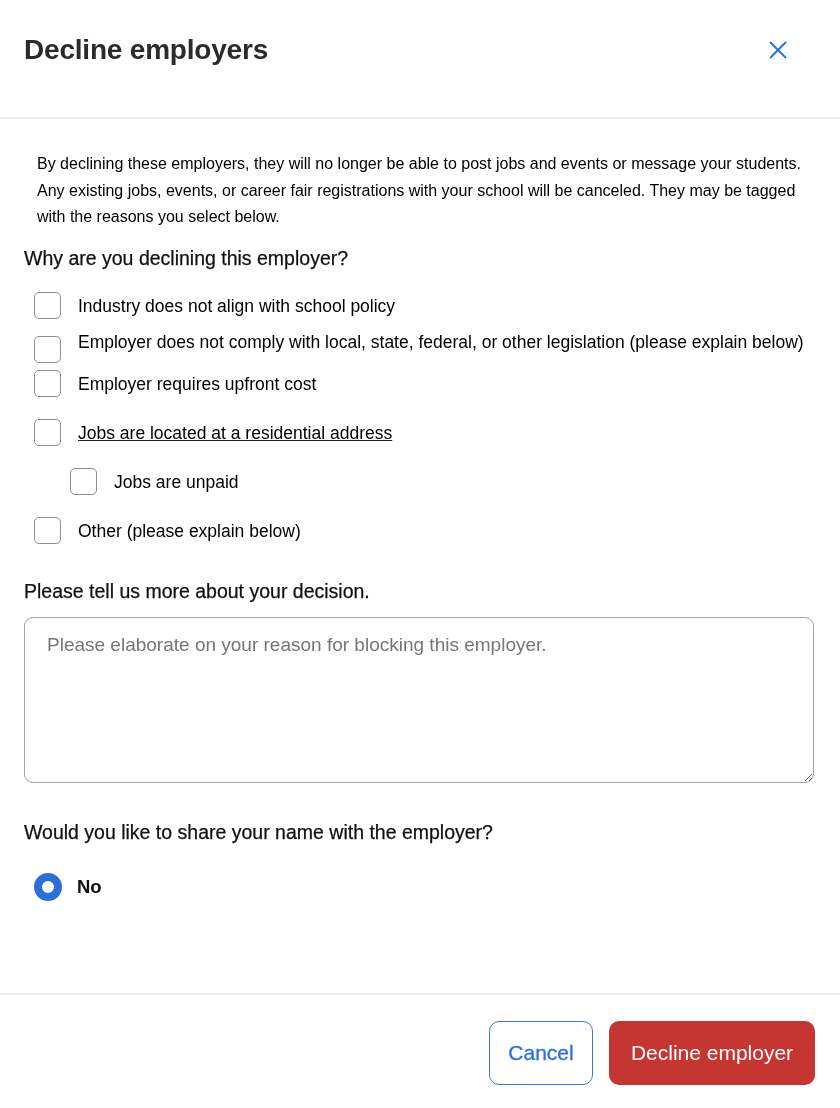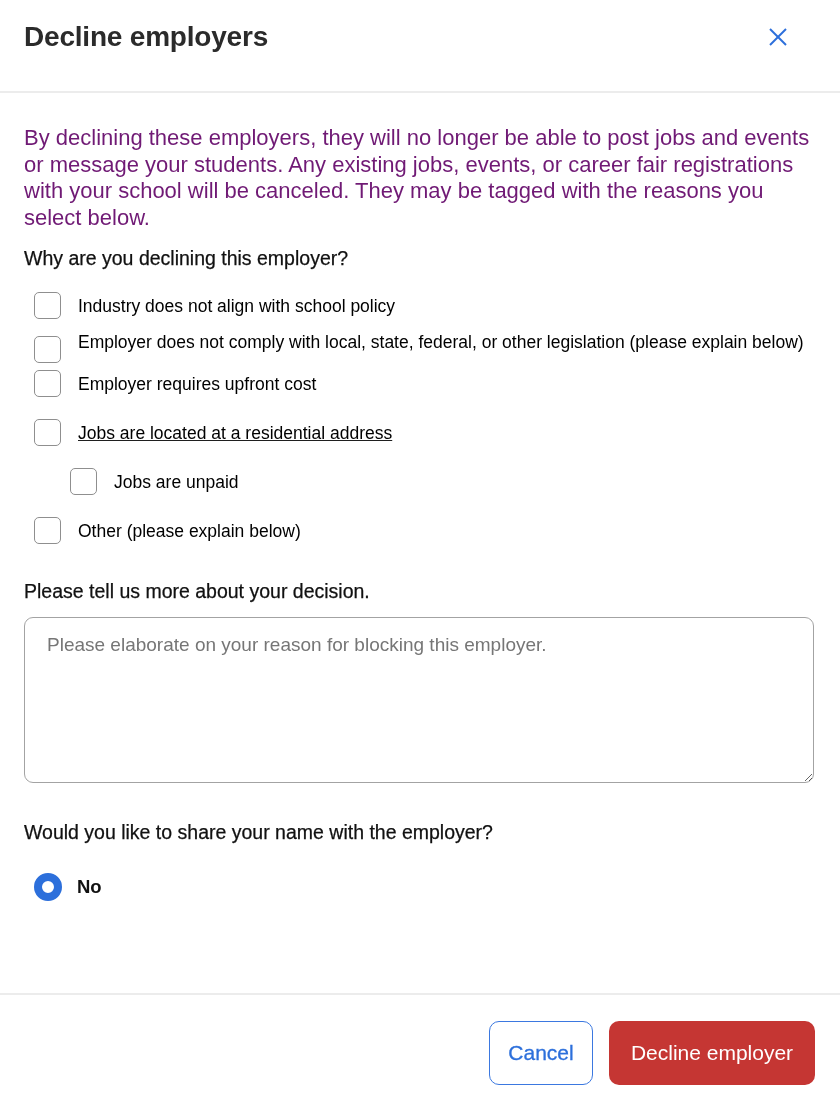--- a/index.html
+++ b/index.html
@@ -3,35 +3,35 @@
   <meta charset="utf-8">
   <style>
     * { box-sizing: border-box; margin: 0; padding: 0; }
     html, body {
       width: 840px; height: 1108px; background: #ffffff;
       font-family: "Liberation Sans", sans-serif; color: #1f1f1f;
       overflow: hidden;
     }
     .modal { position: relative; width: 840px; height: 1108px; background: #fff; }
     .header {
-      height: 93px; border-bottom: 2px solid #ececec;
+      height: 119px; border-bottom: 2px solid #ececec;
       display: flex; align-items: center; justify-content: space-between;
       padding: 0 24px;
     }
     .title {
       font-size: 28px; font-weight: bold; color: #2b2b2b;
       letter-spacing: -0.2px; margin-top: -17px;
     }
     .close-btn {
       width: 40px; height: 40px; display: flex; align-items: center; justify-content: center;
       margin-right: 18px; margin-top: -17px; cursor: pointer;
     }
     .body { padding: 0 26px 0 24px; }
     .intro {
-      margin-top: 32px; font-size: 22px; line-height: 26.5px; color: #701a75;
+      margin-top: 32px; font-size: 16px; line-height: 26.5px; color: #000000; margin-left: 13px;
     }
     .section-title {
       font-size: 19.5px; font-weight: normal; color: #111; margin-top: 16px;
       -webkit-text-stroke: 0.25px #111;
     }
     .checkbox-list { margin-top: 22px; }
     .cb-row {
       display: flex; align-items: flex-start; margin-left: 10px;
     }
     .cb-box {

